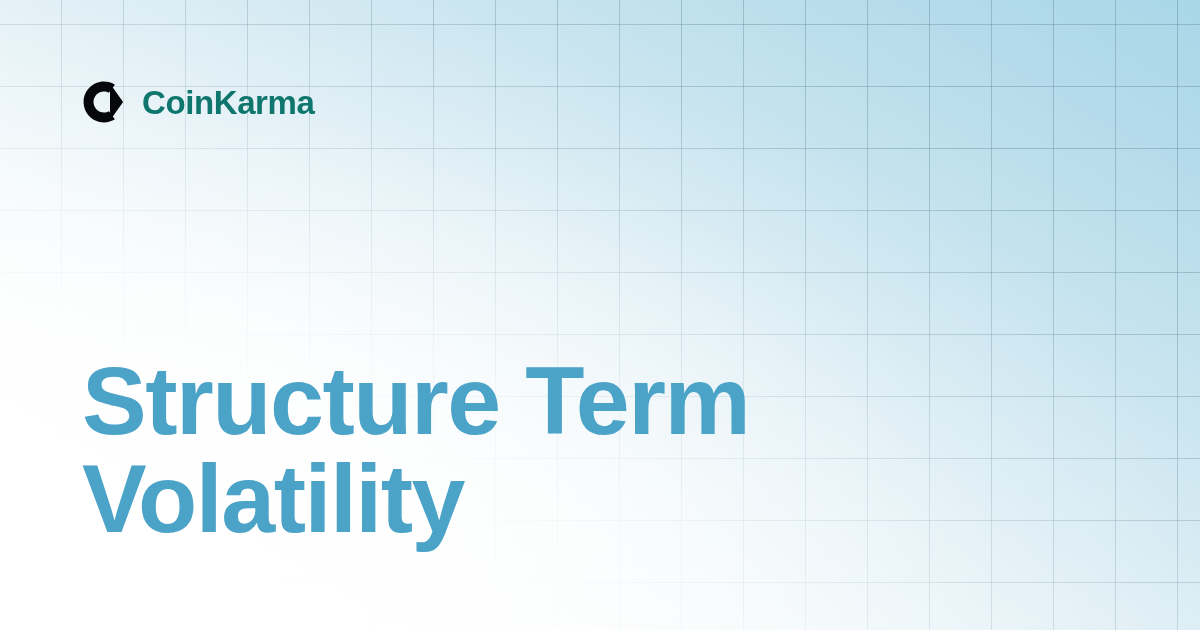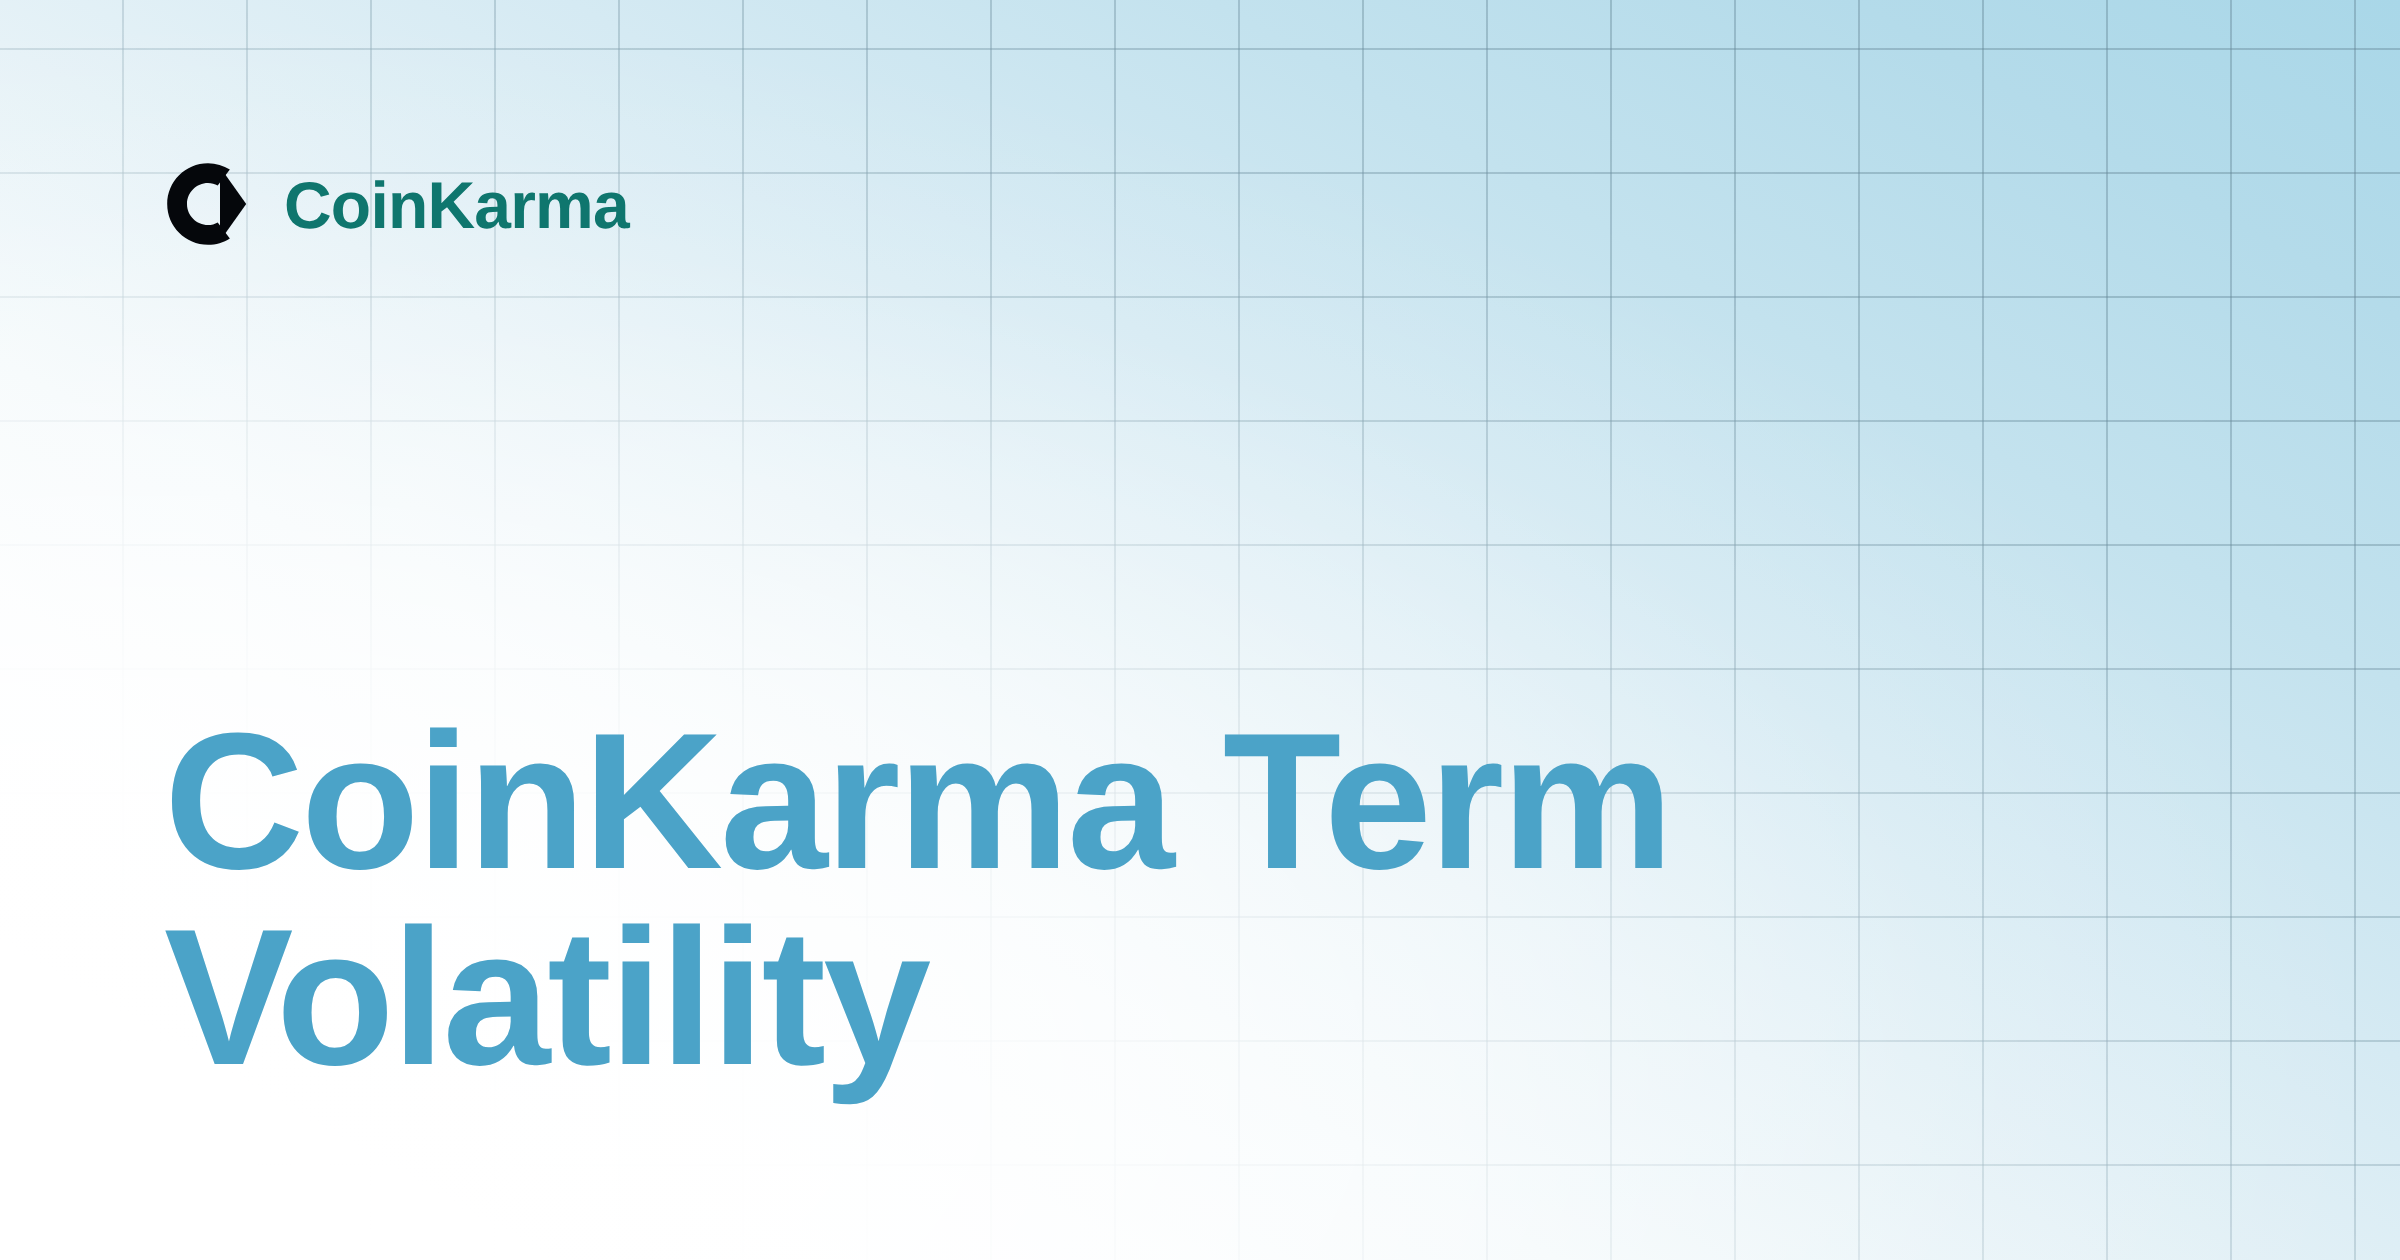--- a/index.html
+++ b/index.html
@@ -131,17 +131,17 @@
 
   <div class="brand">
     <svg class="brand-mark" viewBox="0 0 44 44" aria-hidden="true">
       <path fill="#05070b" d="M22 1.6 C10.73 1.6 1.6 10.73 1.6 22 C1.6 33.27 10.73 42.4 22 42.4 C26.02 42.4 29.77 41.24 32.93 39.23 L26.85 31.2 C25.43 32.02 23.77 32.5 22 32.5 C16.2 32.5 11.5 27.8 11.5 22 C11.5 16.2 16.2 11.5 22 11.5 C23.77 11.5 25.43 11.98 26.85 12.8 L32.93 4.77 C29.77 2.76 26.02 1.6 22 1.6 Z"></path>
       <path fill="#05070b" d="M41.1 22 L29.2 5.3 C28.45 6.62 28.0 8.15 28.0 9.8 L28.0 34.2 C28.0 35.85 28.45 37.38 29.2 38.7 Z"></path>
     </svg>
     <span class="brand-name">CoinKarma</span>
   </div>
 
   <div class="headline">
-    <span class="headline-line">CoinKarma Term</span>
+    <span class="headline-line">Structure Term</span>
     <span class="headline-line">Volatility</span>
   </div>
 
 </div>
 
 </body></html>

